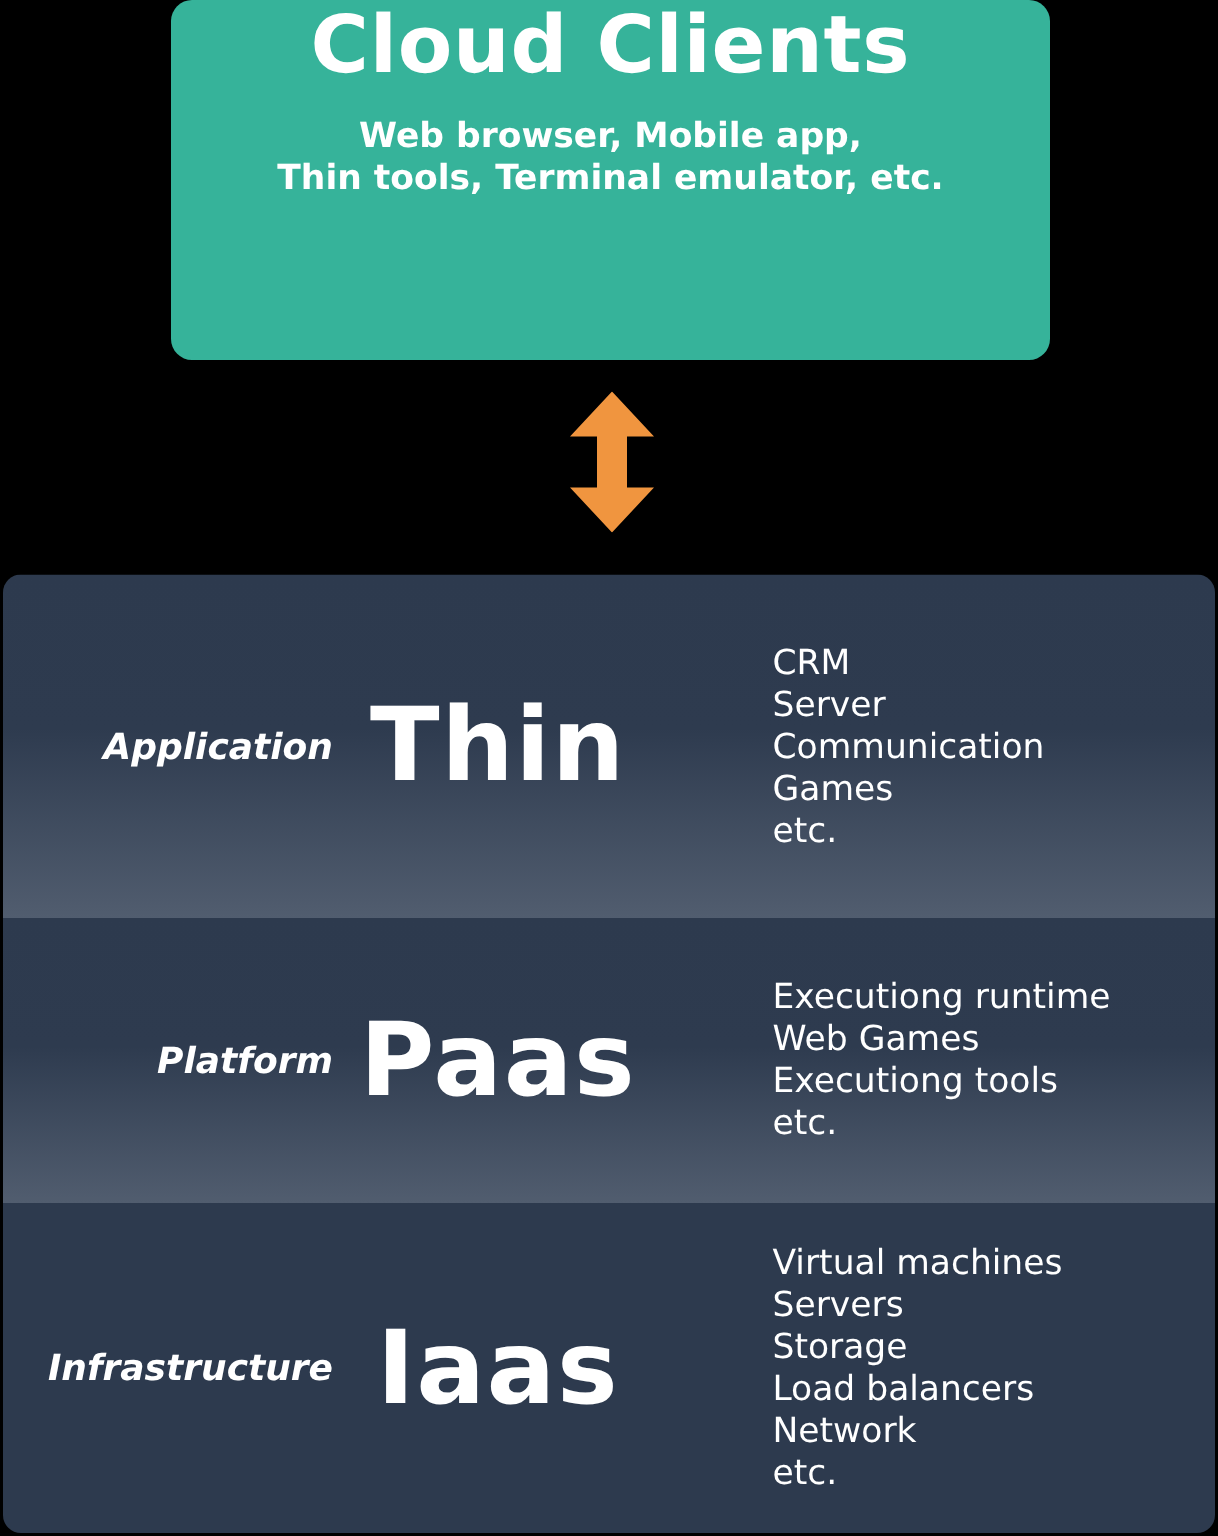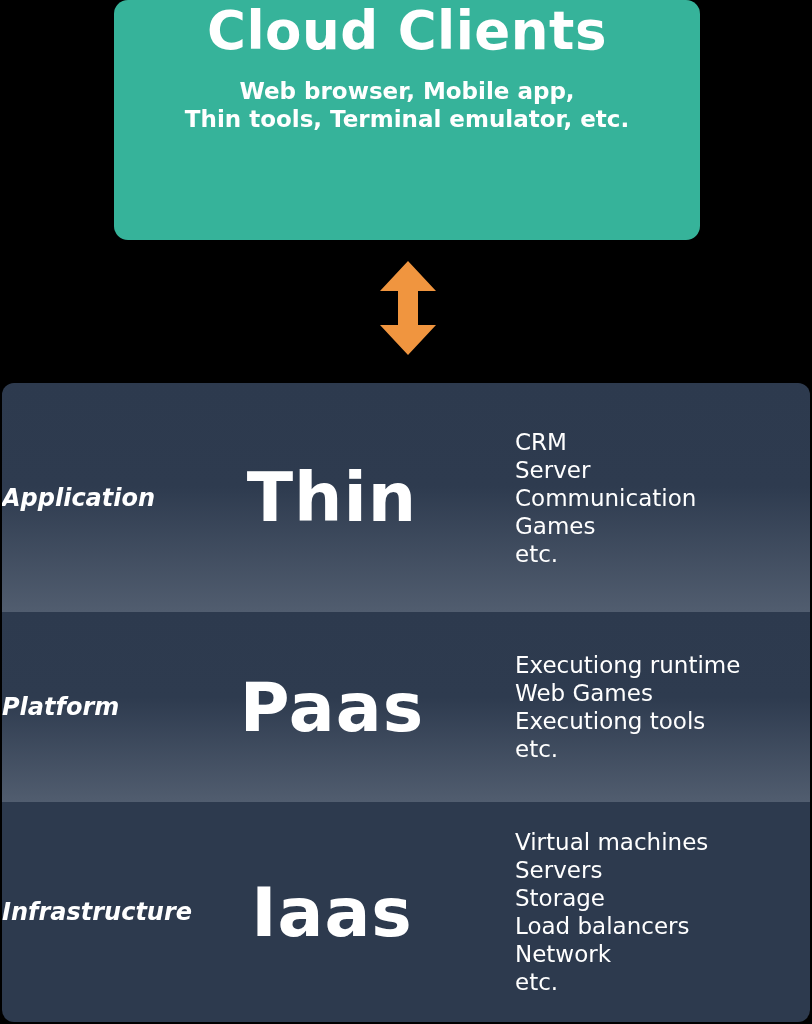--- a/index.html
+++ b/index.html
@@ -35,21 +35,21 @@
     display:flex;align-items:center;width:100%;box-sizing:border-box;
   }
   .row-gradient{
     background:linear-gradient(180deg,#2d3a4e 0%,#2e3b4f 45%,#515d6f 100%);
   }
   .row-flat{ background:#2d3a4e; }
   .row-0{height:229px;}
   .row-1{height:190px;}
   .row-2{height:220px;}
   .layer-category{
-    width:220px;text-align:left;
+    width:220px;text-align:right;
     font-size:24px;font-weight:bold;font-style:italic;
   }
   .layer-acronym{
     width:220px;text-align:center;
     font-size:68px;font-weight:bold;letter-spacing:1px;
   }
   .layer-examples{
     list-style:none;margin:0;padding:0 0 0 73px;
     font-size:23px;font-weight:normal;line-height:28px;text-align:left;
   }

